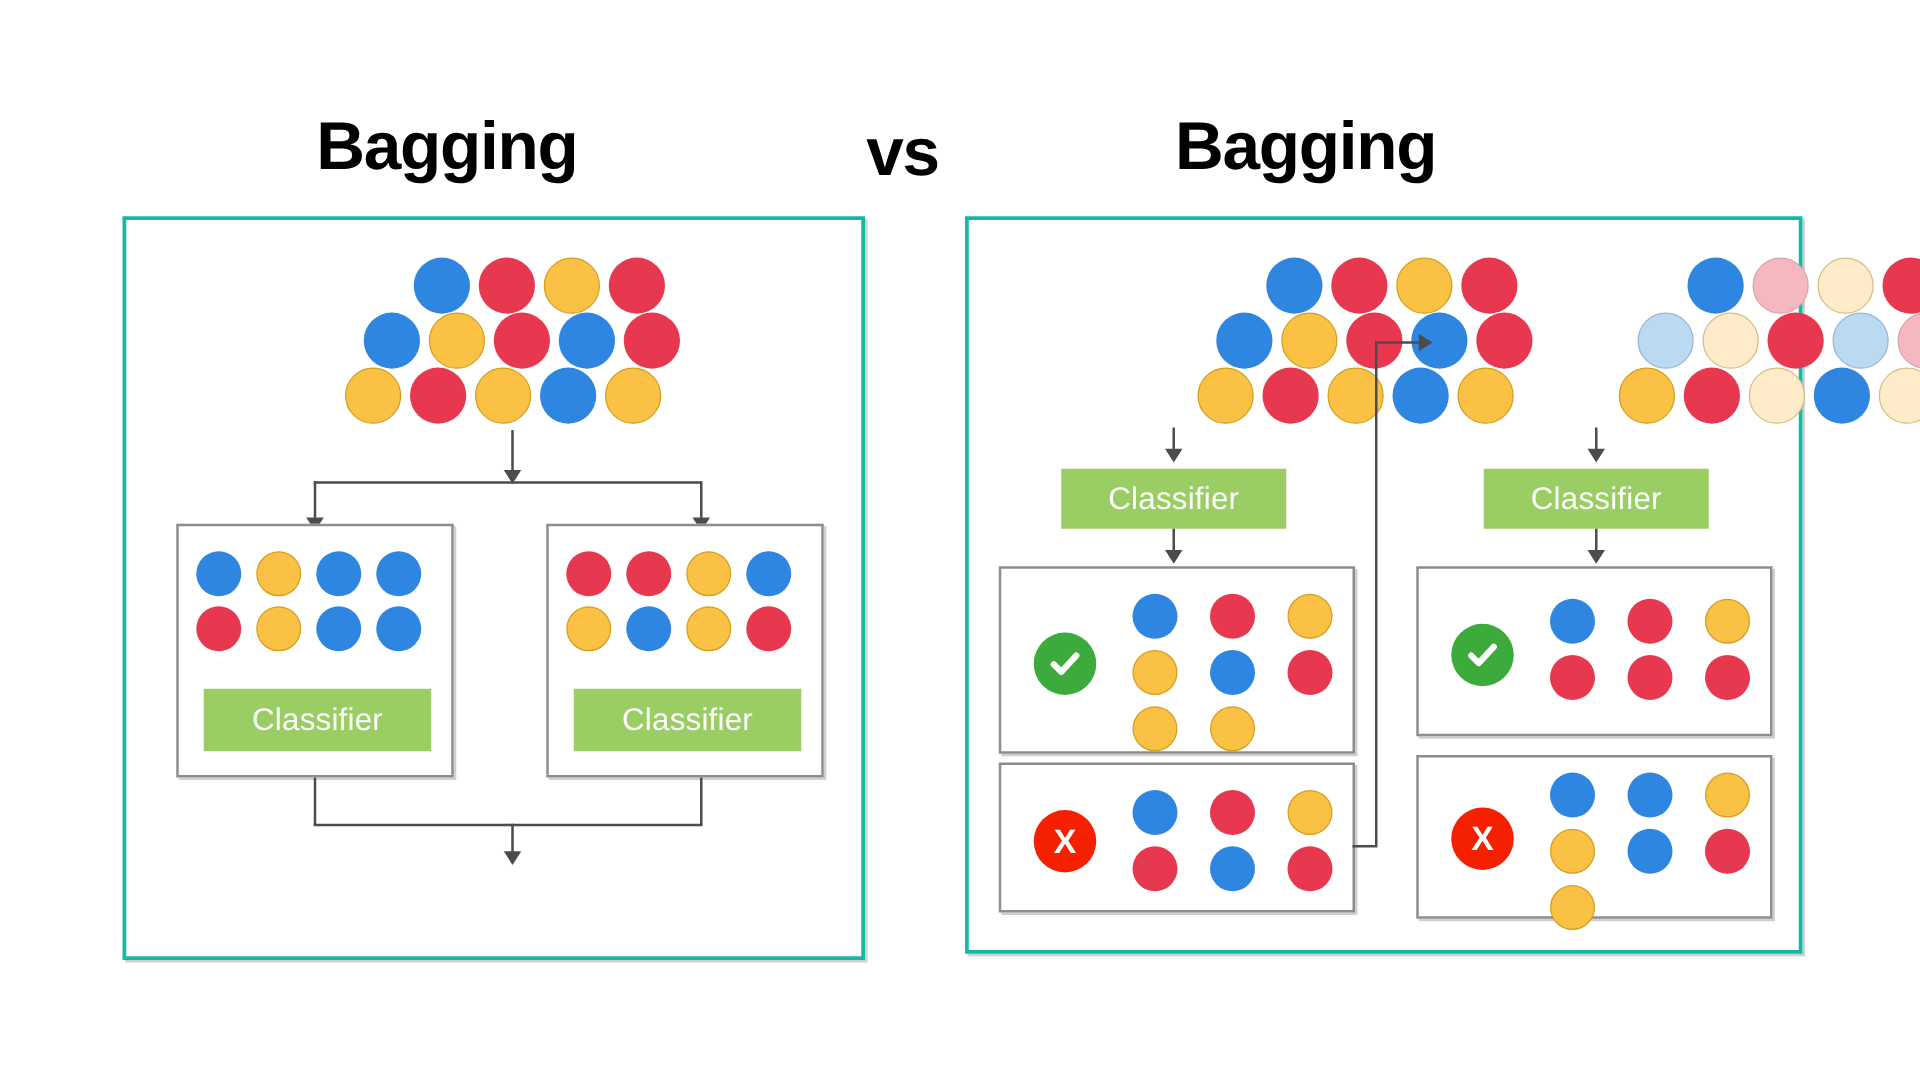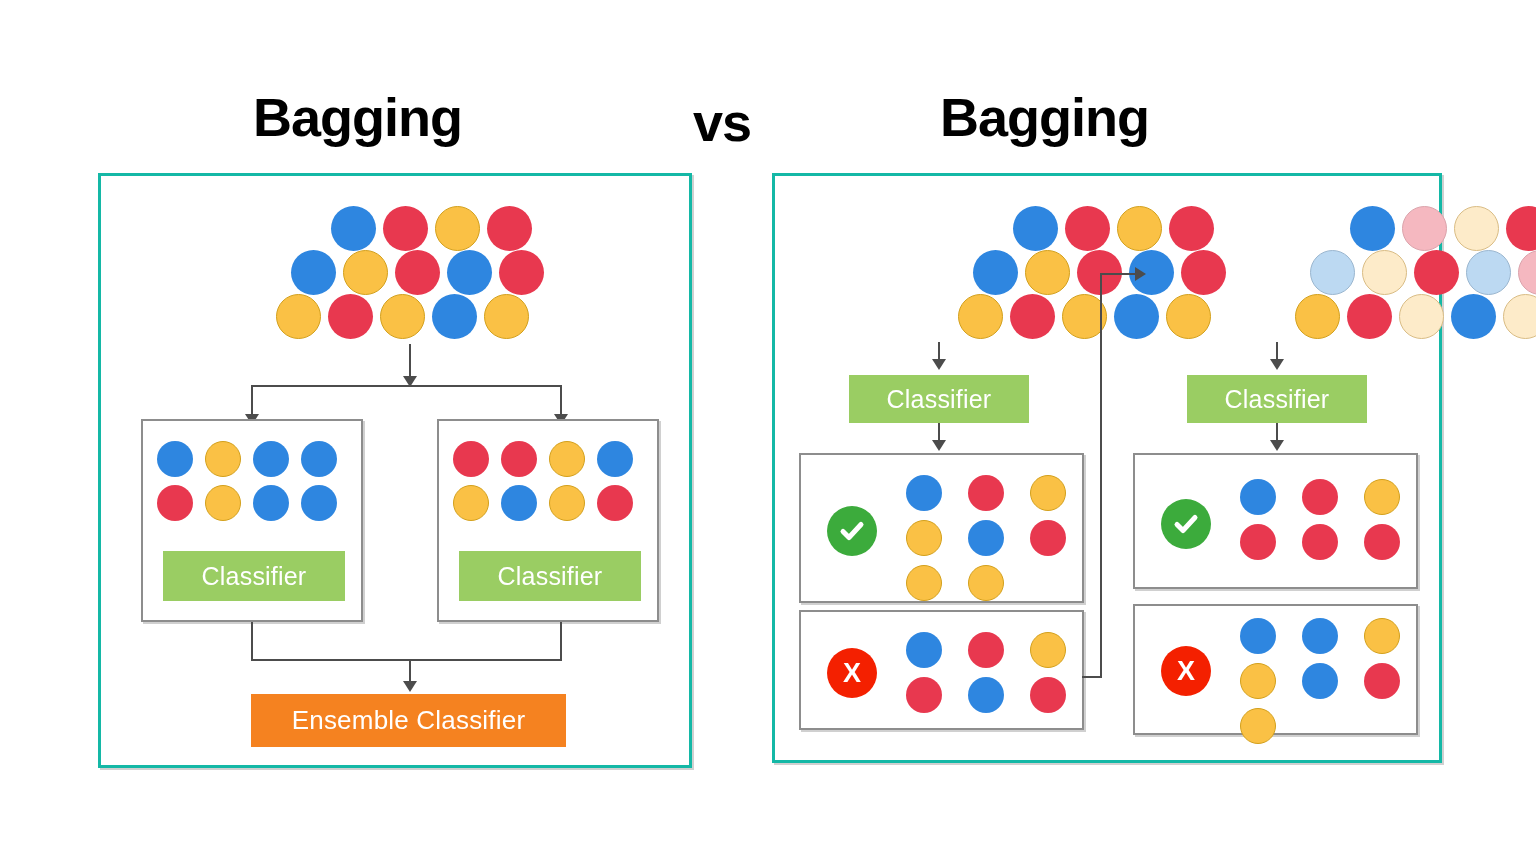--- a/index.html
+++ b/index.html
@@ -134,21 +134,20 @@
         </div>
       <div class="greenbox" style="left:20px;top:130px;width:182px;height:50px;">Classifier</div>
     </div>
 
     <div class="ln v" style="left:150px;top:446px;height:38px;"></div>
     <div class="ln v" style="left:459px;top:446px;height:38px;"></div>
     <div class="ln h" style="left:150px;top:483px;width:311px;"></div>
     <div class="ln v" style="left:308px;top:483px;height:27px;"></div>
     <div class="arrowdown" style="left:302px;top:505px;"></div>
 
-    <div class="orangebox" style="left:150px;top:518px;width:315px;height:53px;">Ensemble Classifier</div>
   </div>
 
   <div class="abs panel" style="left:772px;top:173px;width:670px;height:590px;">
 
     <div class="abs" id="bst-data1" style="left:8px;top:0px;width:320px;height:180px;">
         <div class="dot blue" style="left: 230px; top: 30px; width: 45px; height: 45px;"></div>
         <div class="dot red" style="left: 282px; top: 30px; width: 45px; height: 45px;"></div>
         <div class="dot yellow" style="left: 334px; top: 30px; width: 45px; height: 45px;"></div>
         <div class="dot red" style="left: 386px; top: 30px; width: 45px; height: 45px;"></div>
         <div class="dot blue" style="left: 190px; top: 74px; width: 45px; height: 45px;"></div>

